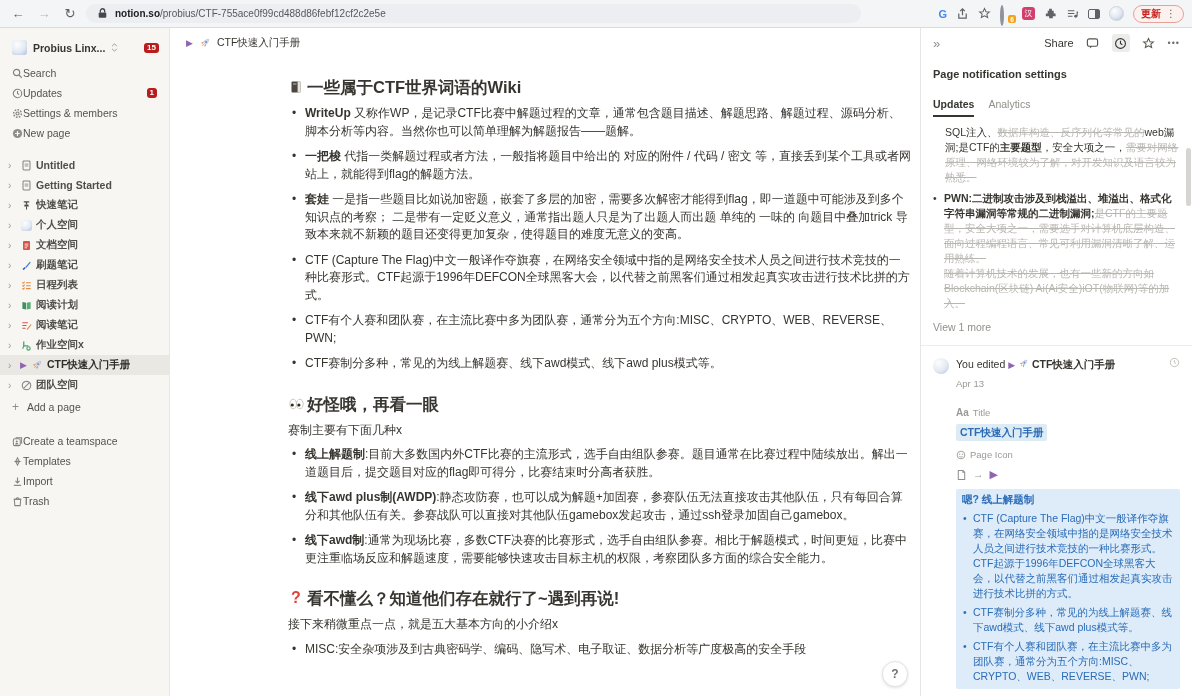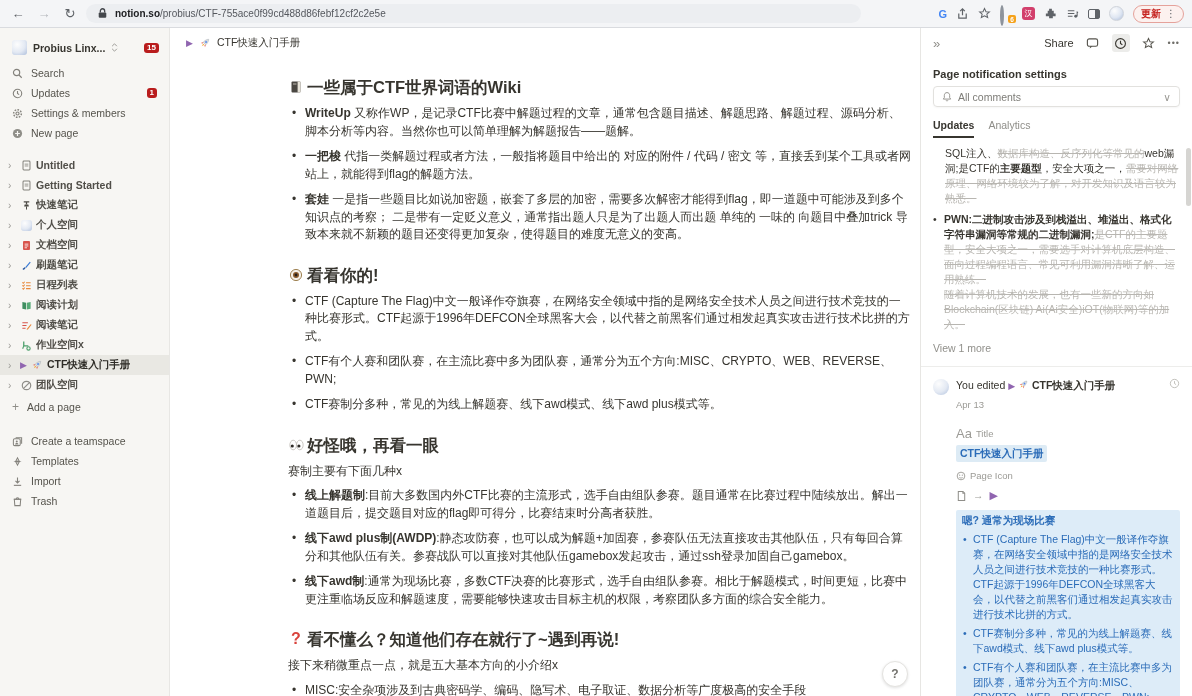--- a/index.html
+++ b/index.html
@@ -33,21 +33,21 @@
   .app { position:absolute; top:28px; bottom:0; left:0; right:0; display:flex; }
 
   
   .sidebar { width:170px; flex:0 0 170px; background:#f7f6f3; border-right:1px solid #e8e7e4; padding-top:8px; font-size:10.5px; color:#55534c; }
   .ws-row { display:flex; align-items:center; gap:6px; padding:4px 10px 8px 12px; }
   .ws-avatar { width:15px; height:15px; border-radius:3px; background:radial-gradient(circle at 35% 30%, #fdfdfd, #e3e9f3 55%, #aebfdc); }
   .ws-name { font-weight:700; color:#37352f; white-space:nowrap; }
   .ws-chev { display:flex; flex-direction:column; gap:1px; }
   .badge { background:#b91c1c; color:#fff; font-size:8px; font-weight:700; border-radius:3px; padding:1px 3px; line-height:1; }
   .ws-row .badge { margin-left:auto; }
-  .srow { display:flex; align-items:center; gap:8px; padding:3px 12px; height:20px; }
+  .srow { display:flex; align-items:center; padding:3px 12px; height:20px; }
   .srow .badge { margin-left:auto; }
   .nav-svg { width:11px; height:11px; flex:0 0 11px; }
   .pages { list-style:none; margin-top:12px; }
   .prow { display:flex; align-items:center; gap:4px; padding:2px 6px 2px 8px; height:20px; white-space:nowrap; }
   .prow .chev { color:#9b9a95; font-size:10px; width:8px; }
   .picon { width:12px; height:12px; flex:0 0 12px; display:flex; align-items:center; justify-content:center; }
   .plabel { color:#504e48; font-weight:700; overflow:hidden; text-overflow:ellipsis; }
   .prow.selected { background:#e9e8e3; }
   .prow.selected .plabel { color:#2f2d28; font-weight:700; }
   .play-glyph { color:#9065b0; font-size:9px; }
@@ -96,21 +96,21 @@
   .viewmore { color:#91908b; padding:9px 0 8px; }
   .feed-divider { border-top:1px solid #ededeb; margin:2px -12px 0; }
   .entry-head { display:flex; align-items:flex-start; gap:7px; padding-top:11px; }
   .feed-avatar { width:16px; height:16px; border-radius:50%; background:radial-gradient(circle at 35% 30%, #fdfdfd, #e3e9f3 55%, #aebfdc); flex:0 0 16px; margin-top:1px; }
   .entry-title { line-height:14px; }
   .entry-title .pagelink { font-weight:700; }
   .entry-clock { margin-left:auto; }
   .entry-date { color:#9b9a95; font-size:9.5px; padding:2px 0 8px 23px; }
   .props { padding-left:23px; }
   .prop-label { display:flex; align-items:center; gap:4px; color:#9b9a95; font-size:9.5px; margin-top:6px; }
-  .aa { font-size:13px; font-weight:400; }
+  .aa { font-size:10px; font-weight:700; }
   .chip { display:inline-block; background:#ddebf5; color:#2b6cb8; padding:1px 4px; border-radius:2px; margin-top:4px; font-weight:600; }
   .iconrow { display:flex; align-items:center; gap:6px; margin-top:5px; color:#9b9a95; }
   .blue-region { margin:7px 0 0 23px; background:#ddecf8; color:#2b6cb8; padding:3px 6px 5px; border-radius:2px; }
   .blue-q { font-weight:700; margin-bottom:4px; }
   .blue-list { list-style:none; }
   .blue-list li { position:relative; padding-left:11px; margin-top:4px; }
   .blue-list li::before { content:"•"; position:absolute; left:1px; top:0; color:#2b6cb8; }
   .panel-scrollbar { position:absolute; top:120px; right:1px; width:5px; height:58px; border-radius:3px; background:#d6d5d2; }
 </style>
 </head>
@@ -394,30 +394,20 @@
             </svg>
           </span>
         <span>一些属于CTF世界词语的Wiki</span>
       </h2>
       <ul class="blist">
         <li><strong>WriteUp</strong><span> 又称作WP，是记录CTF比赛中解题过程的文章，通常包含题目描述、解题思路、解题过程、源码分析、脚本分析等内容。当然你也可以简单理解为解题报告——题解。</span></li>
         <li><strong>一把梭</strong><span> 代指一类解题过程或者方法，一般指将题目中给出的 对应的附件 / 代码 / 密文 等，直接丢到某个工具或者网站上，就能得到flag的解题方法。</span></li>
         <li><strong>套娃</strong><span> 一是指一些题目比如说加密题，嵌套了多层的加密，需要多次解密才能得到flag，即一道题中可能涉及到多个知识点的考察； 二是带有一定贬义意义，通常指出题人只是为了出题人而出题 单纯的 一味的 向题目中叠加trick 导致本来就不新颖的题目还变得更加复杂，使得题目的难度无意义的变高。</span></li>
       </ul>
 
-      <h2 class="h">
-        <span class="hicon">
-            <svg width="14" height="14" viewBox="0 0 14 14">
-              <circle cx="7" cy="7" r="5.6" fill="#f5f0e8" stroke="#a08455" stroke-width="1"></circle>
-              <circle cx="7" cy="7" r="3" fill="#8a5a2b"></circle>
-              <circle cx="7" cy="7" r="1.4" fill="#241f1c"></circle>
-            </svg>
-          </span>
-        <span>看看你的!</span>
-      </h2>
       <ul class="blist">
         <li><span>CTF (Capture The Flag)中文一般译作夺旗赛，在网络安全领域中指的是网络安全技术人员之间进行技术竞技的一种比赛形式。CTF起源于1996年DEFCON全球黑客大会，以代替之前黑客们通过相发起真实攻击进行技术比拼的方式。</span></li>
         <li><span>CTF有个人赛和团队赛，在主流比赛中多为团队赛，通常分为五个方向:MISC、CRYPTO、WEB、REVERSE、PWN;</span></li>
         <li><span>CTF赛制分多种，常见的为线上解题赛、线下awd模式、线下awd plus模式等。</span></li>
       </ul>
 
       <h2 class="h">
         <span class="hicon">
             <svg width="15" height="12" viewBox="0 0 16 13">
               <ellipse cx="4.4" cy="6.5" rx="3.6" ry="5.2" fill="#fff" stroke="#b9b5ad" stroke-width="0.8"></ellipse>
@@ -468,28 +458,20 @@
         <span class="icbtn">
             <svg width="13" height="13" viewBox="0 0 14 14">
               <path d="M7 1.5 8.6 5l3.7.3-2.8 2.4.9 3.6L7 9.4l-3.4 1.9.9-3.6L1.7 5.3 5.4 5Z" fill="none" stroke="#55534c" stroke-width="1.1"></path>
             </svg>
           </span>
         <span class="dots">•••</span>
       </div>
     </div>
 
     <div class="notif-label">Page notification settings</div>
-    <div class="dropdown">
-      <svg width="10" height="11" viewBox="0 0 12 13">
-          <path d="M6 1.8c-2 0-3.2 1.4-3.2 3.4v2.6L1.6 9.6h8.8L9.2 7.8V5.2c0-2-1.2-3.4-3.2-3.4Z" fill="none" stroke="#8f8e89" stroke-width="1.1"></path>
-          <path d="M4.8 11a1.3 1.3 0 0 0 2.4 0" fill="none" stroke="#8f8e89" stroke-width="1.1"></path>
-        </svg>
-      <span>All comments</span>
-      <span class="dd-chev">∨</span>
-    </div>
 
     <div class="tabs">
       <span class="tab active">Updates</span>
       <span class="tab">Analytics</span>
     </div>
 
     <div class="feed">
 
       <div class="feed-body">
         <span>SQL注入、</span><span class="strike">数据库构造、反序列化等常见的</span><span>web漏洞;是CTF的</span><span class="b">主要题型</span><span>，安全大项之一，</span><span class="strike">需要对网络原理、网络环境较为了解，对开发知识及语言较为熟悉。</span>
@@ -546,21 +528,21 @@
           <svg width="11" height="12" viewBox="0 0 12 13">
               <path d="M2.5 1.5h5l2 2v8h-7Z" fill="none" stroke="#8f8e89" stroke-width="1.1"></path>
               <path d="M7.5 1.5v2h2" fill="none" stroke="#8f8e89" stroke-width="1.1"></path>
             </svg>
           <span>→</span>
           <span class="play-glyph" style="font-size:11px">▶</span>
         </div>
       </div>
 
       <div class="blue-region">
-        <div class="blue-q">嗯? 通常为现场比赛</div>
+        <div class="blue-q">嗯? 线上解题制</div>
         <ul class="blue-list">
           <li><span>CTF (Capture The Flag)中文一般译作夺旗赛，在网络安全领域中指的是网络安全技术人员之间进行技术竞技的一种比赛形式。CTF起源于1996年DEFCON全球黑客大会，以代替之前黑客们通过相发起真实攻击进行技术比拼的方式。</span></li>
           <li><span>CTF赛制分多种，常见的为线上解题赛、线下awd模式、线下awd plus模式等。</span></li>
           <li><span>CTF有个人赛和团队赛，在主流比赛中多为团队赛，通常分为五个方向:MISC、CRYPTO、WEB、REVERSE、PWN;</span></li>
         </ul>
       </div>
 
     </div>
 
     <div class="panel-scrollbar"></div>

